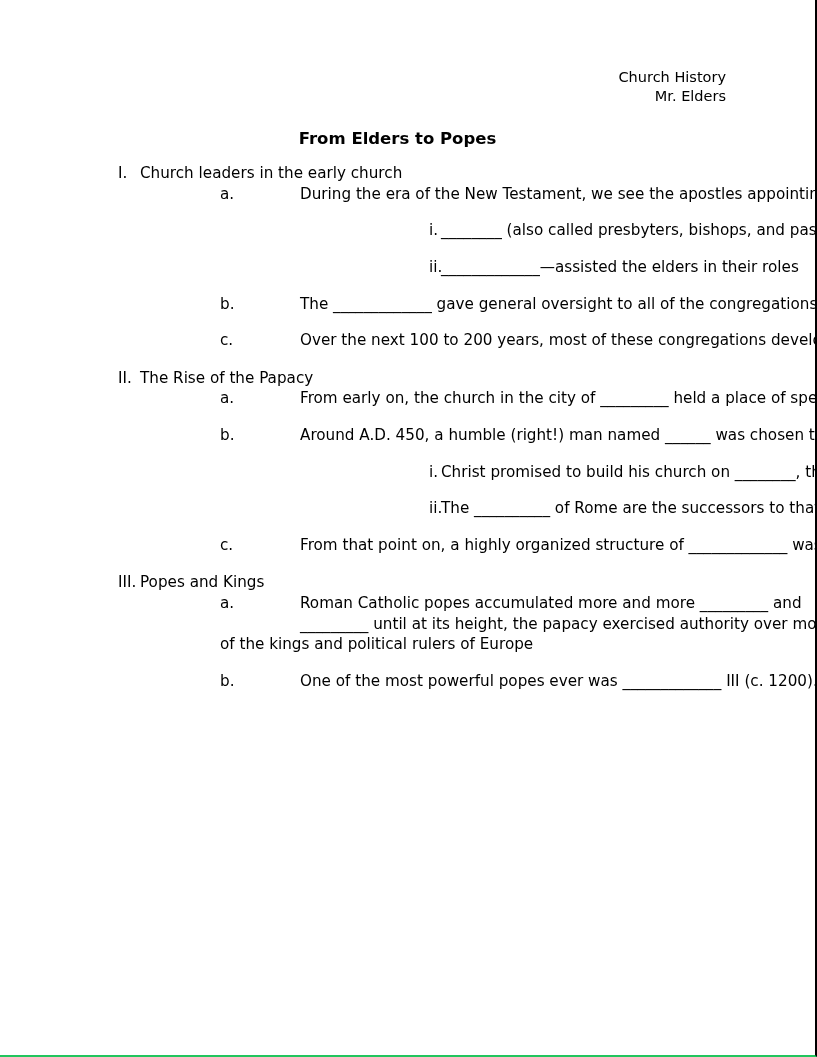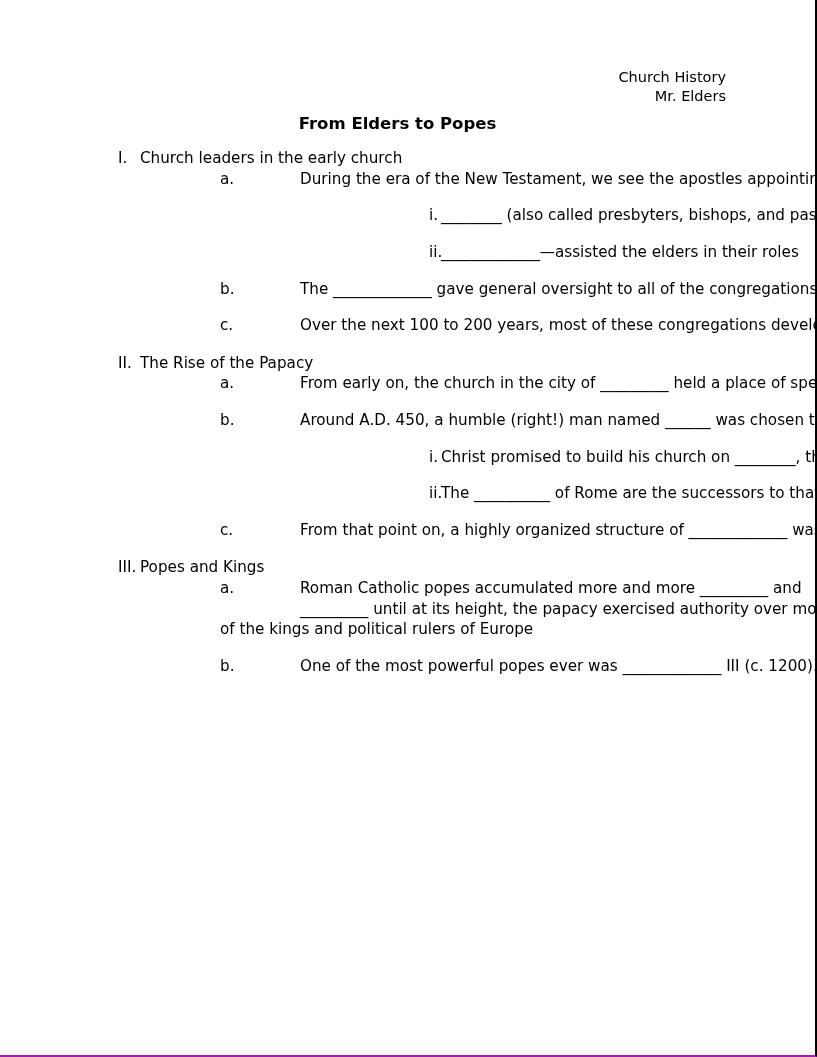--- a/index.html
+++ b/index.html
@@ -12,21 +12,21 @@
     font-family: "DejaVu Sans", sans-serif;
     color: #000000;
   }
   .page {
     position: relative;
     width: 817px;
     height: 1057px;
     box-sizing: border-box;
     background: #ffffff;
     border-right: 2px solid #000000;
-    border-bottom: 2px solid #a21caf;
+    border-bottom: 2px solid #22c55e;
     overflow: hidden;
   }
   .content {
     position: absolute;
     left: 0;
     top: 0;
     width: 817px;
     padding: 68px 90px 0 90px;
     box-sizing: border-box;
   }
@@ -39,21 +39,21 @@
     padding-right: 1px;
   }
   .doc-header div { white-space: pre; }
 
   
   .doc-title {
     text-align: center;
     font-weight: bold;
     font-size: 16.5px;
     line-height: 20px;
-    margin-top: 9px;
+    margin-top: 24px;
     padding-right: 22px;
   }
 
   
   .outline {
     margin-top: 14px;
     font-size: 15.2px;
     line-height: 20.6px;
   }
 

